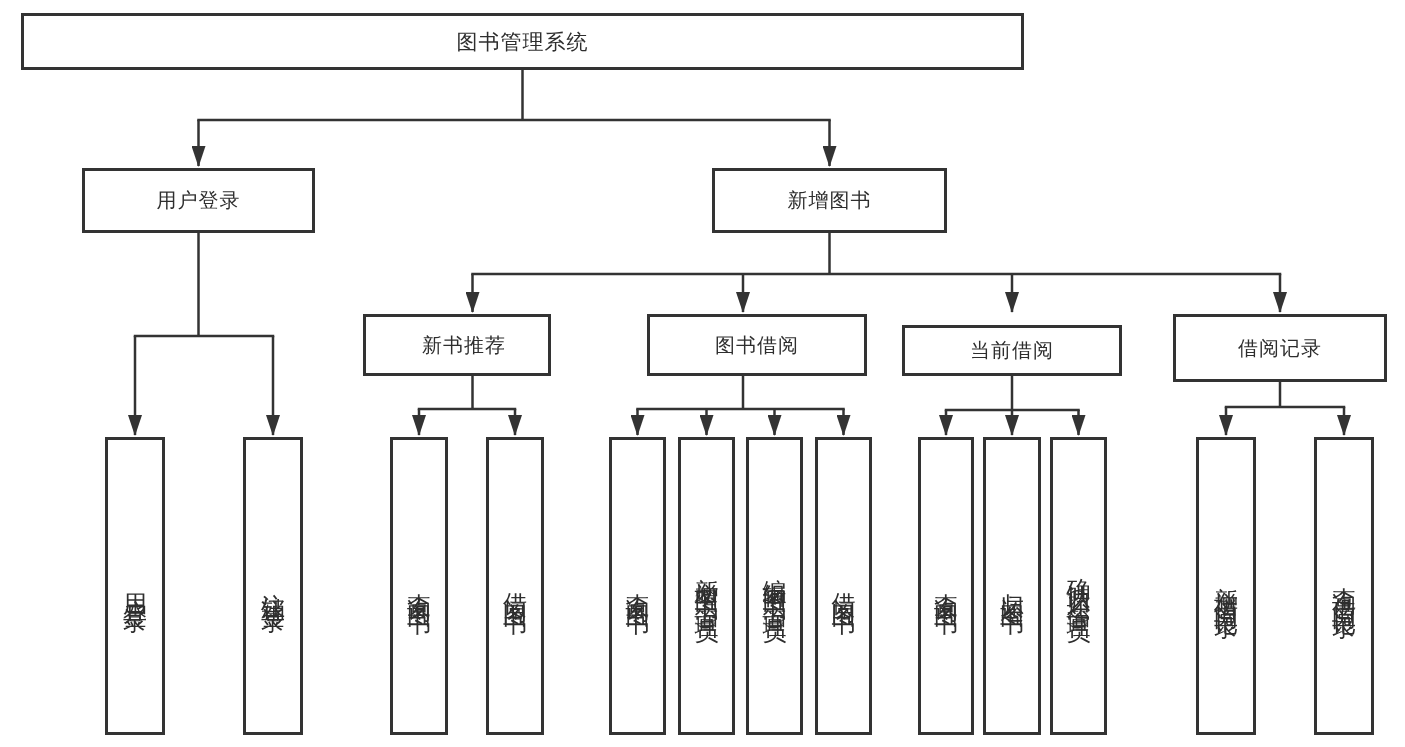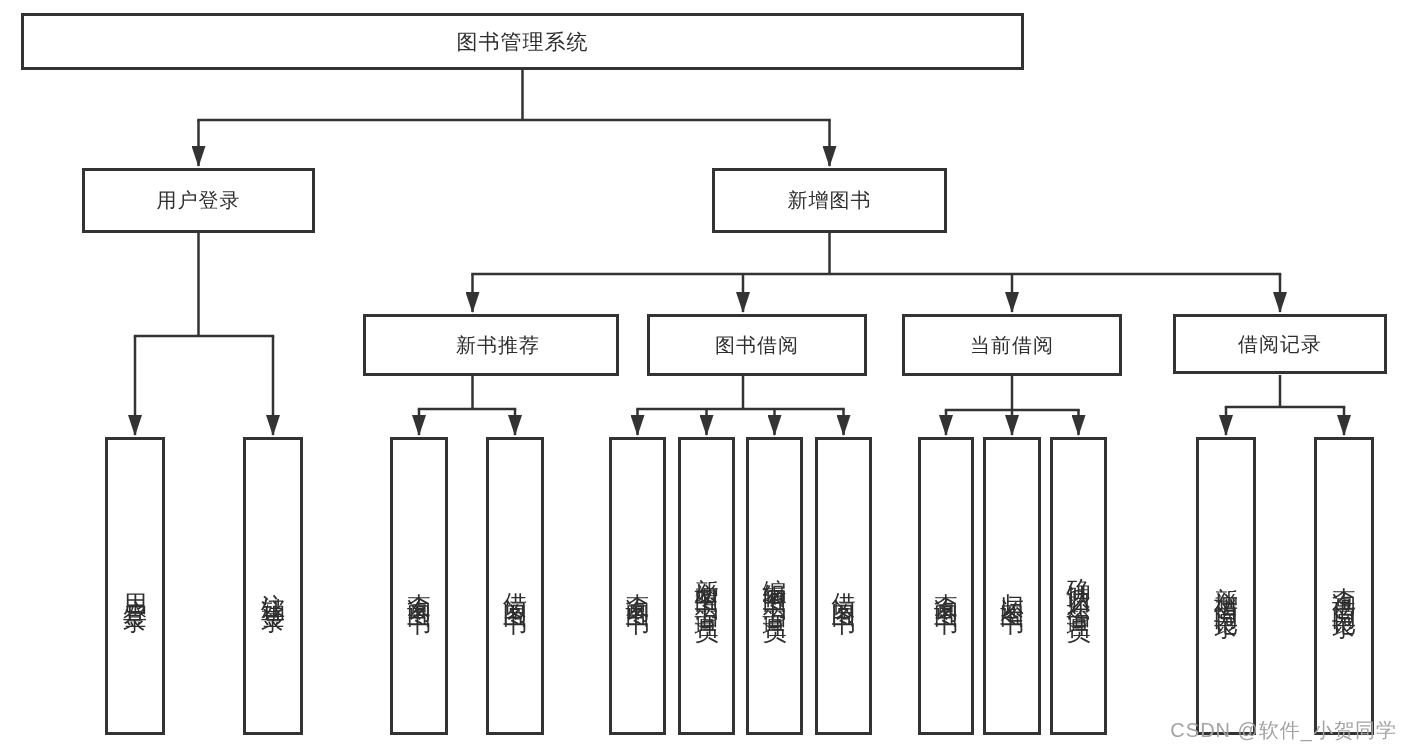--- a/index.html
+++ b/index.html
@@ -111,38 +111,37 @@
       <path class="wire" d="M1226,407 V435" marker-end="url(#ah)"></path>
       <path class="wire" d="M1344,407 V435" marker-end="url(#ah)"></path>
     </g>
   </svg>
 
   <div class="box h root-box" style="left:21px; top:13px; width:1003px; height:57px;">图书管理系统</div>
 
   <div class="box h" style="left:82px; top:168px; width:233px; height:65px;">用户登录</div>
   <div class="box h" style="left:712px; top:168px; width:235px; height:65px;">新增图书</div>
 
-  <div class="box h" style="left:363px; top:314px; width:256px; height:62px;padding-left:14px;">新书推荐</div>
+  <div class="box h" style="left:363px; top:314px; width:188px; height:62px;padding-left:14px;">新书推荐</div>
   <div class="box h" style="left:647px; top:314px; width:220px; height:62px;">图书借阅</div>
-  <div class="box h" style="left:902px; top:314px; width:220px; height:62px;">当前借阅</div>
-  <div class="box h" style="left:1173px; top:314px; width:214px; height:60px;">借阅记录</div>
+  <div class="box h" style="left:902px; top:325px; width:220px; height:51px;">当前借阅</div>
+  <div class="box h" style="left:1173px; top:314px; width:214px; height:68px;">借阅记录</div>
 
   <div class="box v" style="left:105px; width:60px;">用户登录</div>
   <div class="box v" style="left:243px; width:60px;">注销登录</div>
 
   <div class="box v" style="left:390px; width:58px;">查询图书</div>
   <div class="box v" style="left:486px; width:58px;">借阅图书</div>
 
   <div class="box v" style="left:609px; width:57px;">查询图书</div>
   <div class="box v" style="left:678px; width:57px;">新增图书（管理员）</div>
   <div class="box v" style="left:746px; width:57px;">编辑图书（管理员）</div>
   <div class="box v" style="left:815px; width:57px;">借阅图书</div>
 
   <div class="box v" style="left:918px; width:56px;">查询图书</div>
   <div class="box v" style="left:983px; width:58px;">归还图书</div>
   <div class="box v" style="left:1050px; width:57px;">确认归还（管理员）</div>
 
   <div class="box v" style="left:1196px; width:60px;">新增借阅记录</div>
   <div class="box v" style="left:1314px; width:60px;">查询借阅记录</div>
 
-  <div class="watermark">CSDN @软件_小贺同学</div>
 
 </div>
 
 </body></html>

